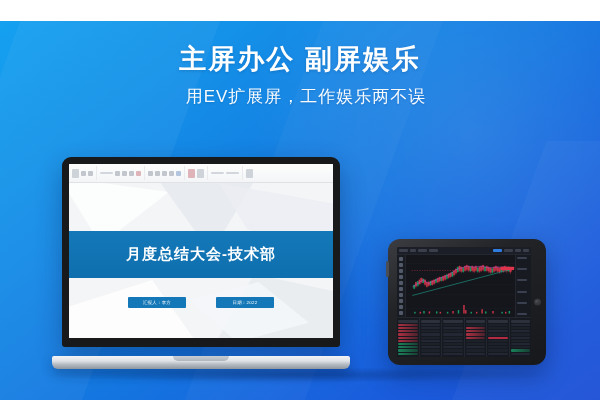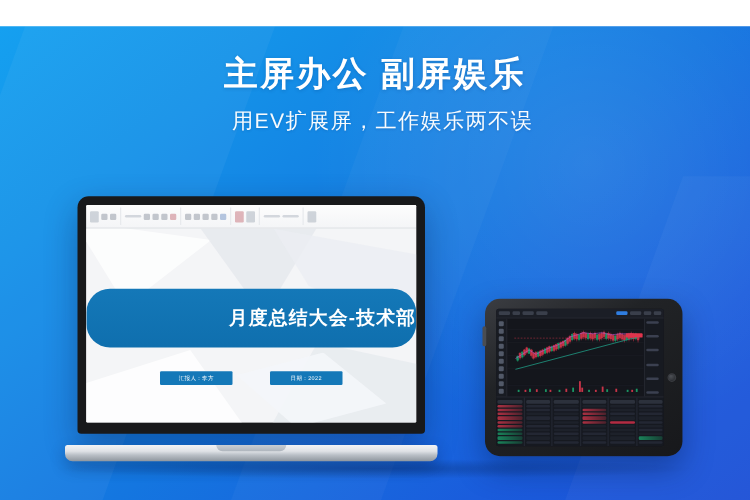--- a/index.html
+++ b/index.html
@@ -139,21 +139,21 @@
              clip-path: polygon(0 40%, 64% 0, 100% 100%, 0 100%); background: rgba(255,255,255,0.8); }
   .poly.p5 { right: -12px; bottom: -6px; width: 130px; height: 70px;
              clip-path: polygon(30% 0, 100% 28%, 100% 100%, 0 100%); background: rgba(230,233,238,0.75); }
   .poly.p6 { left: 120px; bottom: -4px; width: 120px; height: 60px;
              clip-path: polygon(0 30%, 58% 0, 100% 68%, 40% 100%); background: rgba(244,246,249,0.9); }
 
   .slide-band {
     position: absolute; left: 0; right: 0; top: 48px;
     height: 47px;
     background: linear-gradient(180deg,#1478b8 0%, #0f6fae 100%);
-    display: flex; align-items: center; justify-content: flex-end; border-radius: 19px;
+    display: flex; align-items: center; justify-content: center;
   }
   .slide-title {
     color: #ffffff;
     font-size: 15px;
     font-weight: bold;
     letter-spacing: 1px;
     white-space: nowrap;
   }
   .slide-meta {
     position: absolute; left: 0; right: 0; top: 114px;

